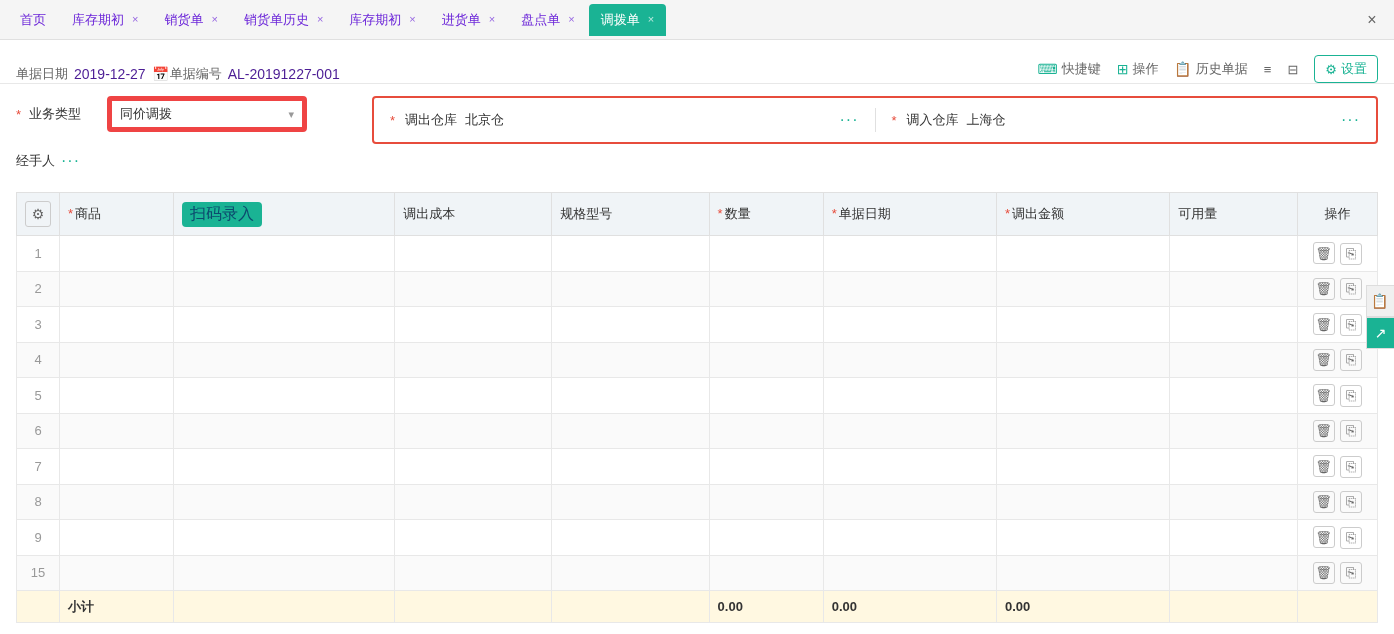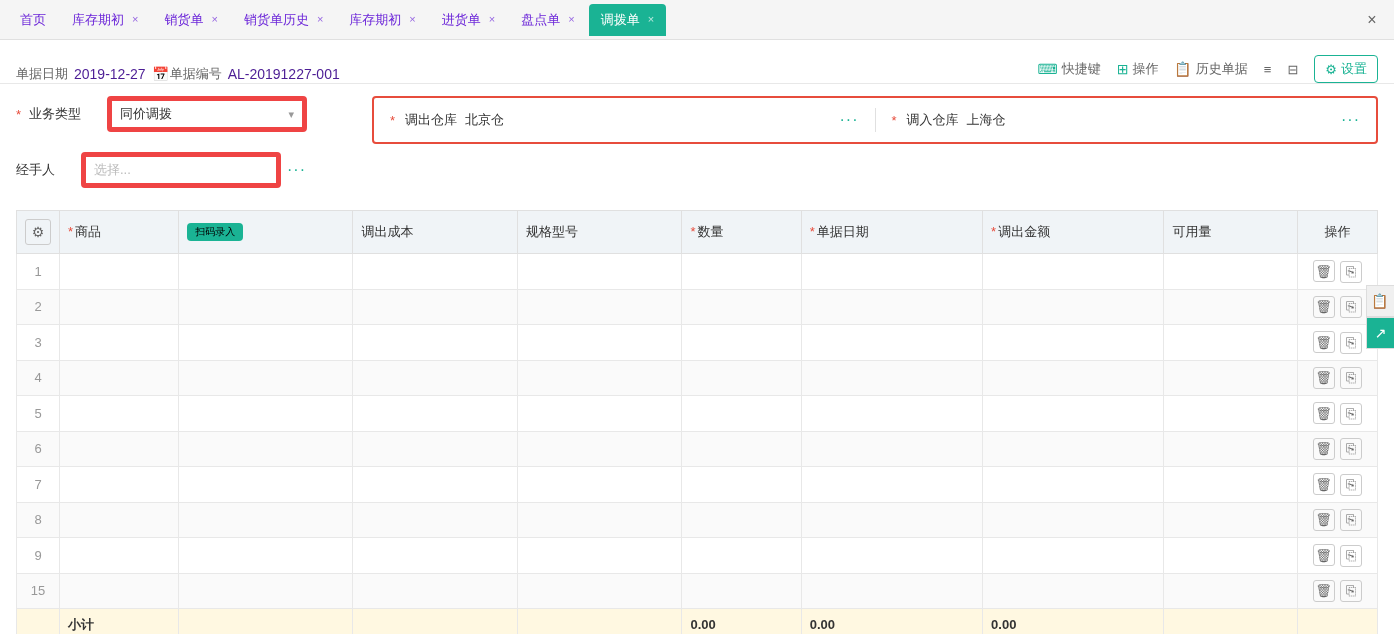--- a/index.html
+++ b/index.html
@@ -114,22 +114,22 @@
     }
     .row-num { color: #999; text-align: center; width: 36px; }
     .ops-cell { text-align: center; white-space: nowrap; }
     .op-icon-btn {
       background: transparent; border: 1px solid #ccc; border-radius: 3px;
       width: 22px; height: 22px; cursor: pointer; font-size: 13px;
       display: inline-flex; align-items: center; justify-content: center;
       color: #666; margin: 0 1px;
     }
     .scan-btn {
-      background: #1ab394; color: #000000; border: none; border-radius: 4px;
-      padding: 2px 8px; cursor: pointer; font-size: 10px;
+      background: #1ab394; color: #0c4a6e; border: none; border-radius: 4px;
+      padding: 2px 8px; cursor: pointer; font-size: 16px;
     }
     .gear-icon-btn {
       background: transparent; border: 1px solid #ccc; border-radius: 3px;
       width: 26px; height: 26px; cursor: pointer; font-size: 14px;
       display: inline-flex; align-items: center; justify-content: center;
       color: #666;
     }
 
     
     .right-sidebar {
@@ -232,23 +232,20 @@
           <span class="field-label" data-interactable="false">业务类型</span>
           <div class="field-select" data-interactable="true" style="min-width:200px;">
             <span data-interactable="false">同价调拨</span>
             <span class="arrow" data-interactable="false">▾</span>
           </div>
         </div>
       </div>
       <div class="form-row" data-interactable="false">
         <div class="form-field" data-interactable="false">
           <span class="field-label" data-interactable="false">经手人</span>
-          <div class="field-select" data-interactable="true" style="min-width:200px;">
-            <span data-interactable="false" style="color:#bbb;">选择...</span>
-          </div>
           <span class="field-more" data-interactable="true">···</span>
         </div>
       </div>
     </div>
 
     <div class="highlight-box" data-interactable="false">
       <div class="section" data-interactable="false">
         <span class="required-star" data-interactable="false">*</span>
         <span class="field-label" data-interactable="false">调出仓库</span>
         <span class="field-value" data-interactable="false">北京仓</span>

